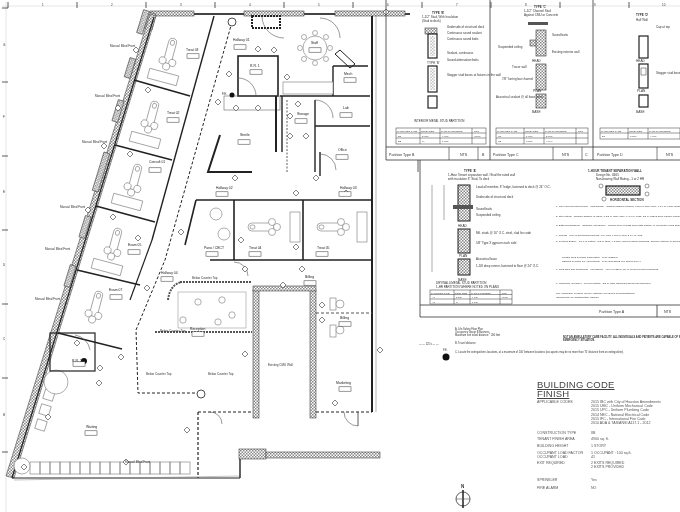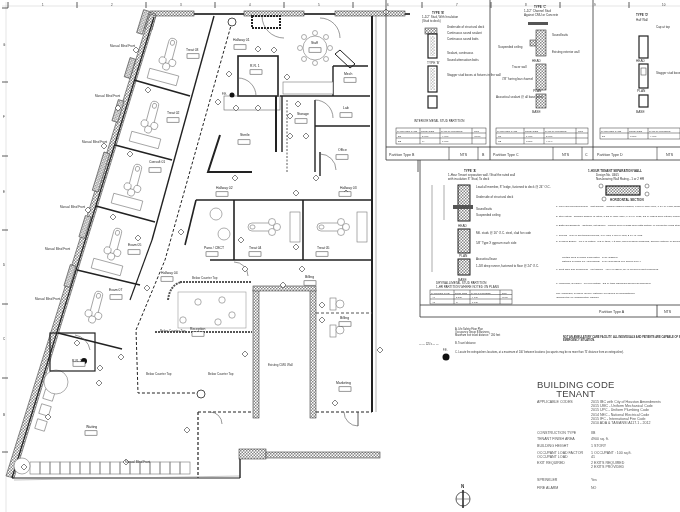--- a/index.html
+++ b/index.html
@@ -9,21 +9,21 @@
   .tiny{font-size:3px;}
   .sm{font-size:3.6px;}
   .md{font-size:4.5px;}
   .lbl{font-size:3.4px;fill:#222;}
   .thin{stroke:#555;fill:none;stroke-width:0.6;}
   .furn{stroke:#777;fill:#fff;stroke-width:0.6;}
   .dash{stroke:#222;fill:none;stroke-dasharray:3 2;stroke-width:1;}
   .hatch{fill:url(#hatch);stroke:#444;stroke-width:0.6;}
   .border{stroke:#333;fill:none;stroke-width:0.8;}
   .bc-title{position:absolute;left:537px;top:380px;font-size:9.5px;line-height:9px;color:#444;letter-spacing:0.2px;}
-  .bc-title span{display:block;text-align:center;}
+  .bc-title span{display:block;text-decoration:underline;}
   .bc-table{position:absolute;left:537px;top:400px;font-size:3.6px;color:#555;line-height:4.2px;}
   .bc-row{display:flex;}
   .bc-k{width:54px;}
   .bc-v{width:90px;white-space:pre-line;}
 </style>
 </head>
 <body>
 
 <svg width="680" height="512" viewBox="0 0 680 512">
   <defs>
@@ -564,21 +564,21 @@
     <text class="t" style="font-size:2.6px" x="455" y="353">C. Locate fire extinguishers locations, at a maximum of 100' between locations (occupants may be no more than 75' distance from an extinguisher).</text>
     <text class="t" style="font-size:2.6px" x="419" y="345">— — 125'± — —</text>
     <text class="t" style="font-size:2.6px" x="443" y="351">F.E.</text>
     <circle cx="446" cy="357" r="3.5" fill="#111"></circle>
     <text class="t" style="font-size:2.6px;font-weight:bold;" x="563" y="338"><tspan x="563">NOT AN AMBULATORY CARE FACILITY. ALL INDIVIDUALS AND PATIENTS ARE CAPABLE OF SELF-PRESERVATION AND CAN RESPOND ON AN INDIVIDUAL TO AN</tspan><tspan x="563" dy="3.12">EMERGENCY SITUATION.</tspan></text>
   </g>
 </svg>
 
 <div class="bc-title">
   <span>BUILDING CODE</span>
-  <span>TENANT</span>
+  <span>FINISH</span>
 </div>
 <div class="bc-table">
   <div class="bc-row" style="margin-bottom:6px;">
     <div class="bc-k">APPLICABLE CODES</div>
     <div class="bc-v">2015 IBC with City of Houston Amendments
 2015 UMC - Uniform Mechanical Code
 2015 UPC - Uniform Plumbing Code
 2014 NEC - National Electrical Code
 2015 IFC - International Fire Code
 2010 ADA &amp; TAS/ANSI A117.1 - 2012</div>

